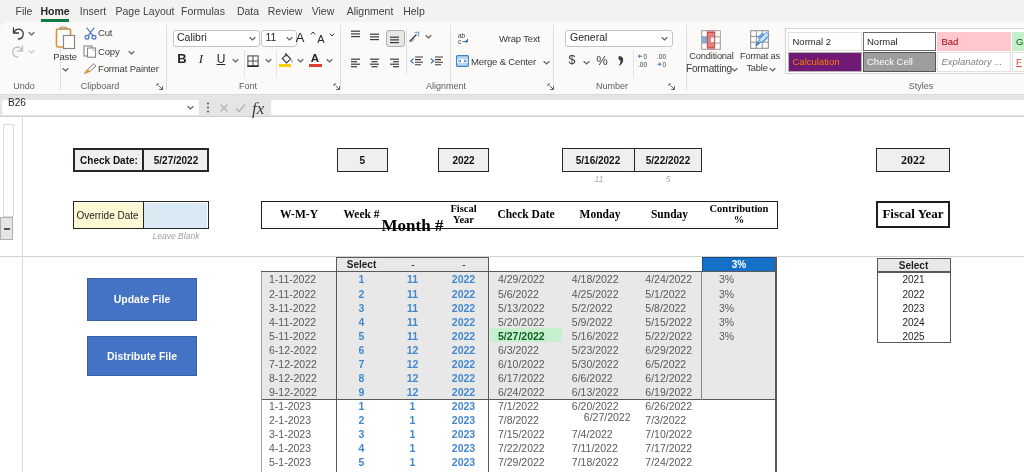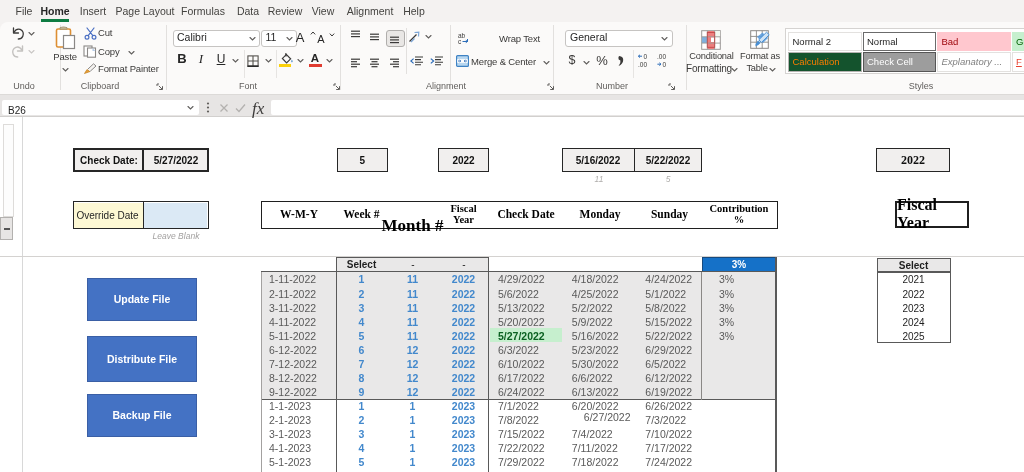--- a/index.html
+++ b/index.html
@@ -265,21 +265,21 @@
   <div class="a" style="left:760px;transform:translateX(-50%);top:51.424px;font-size:9.3px;color:#3b3a39;font-weight:400;white-space:nowrap;line-height:11.6px;letter-spacing:-0.2px;">Format as</div>
   <div class="a" style="left:757px;transform:translateX(-50%);top:62.924px;font-size:9.3px;color:#3b3a39;font-weight:400;white-space:nowrap;line-height:11.6px;letter-spacing:-0.2px;">Table</div>
   <svg class="a" style="left:768.5px;top:67.0px;" width="7" height="6" viewBox="0 0 7 6">
         <path d="M1 1.5 L3.5 4 L6 1.5" stroke="#605e5c" stroke-width="1.1" fill="none" stroke-linecap="round"></path>
       </svg>
   <div class="a" style="left:784.5px;top:28px;width:242px;height:46px;border:1px solid #d5d3d1;background:#fff;box-sizing:border-box;"></div>
   <div class="chip" style="left:788px;top:31.5px;color:#1f1f1f;">Normal 2</div>
   <div class="chip" style="left:862.5px;top:31.5px;color:#1f1f1f;border:1.5px solid #6b6b6b;">Normal</div>
   <div class="chip" style="left:937px;top:31.5px;background:#ffc7ce;border-color:#ffc7ce;color:#9c0006;">Bad</div>
   <div class="chip" style="left:1011.5px;top:31.5px;background:#c6efce;border-color:#c6efce;color:#006100;">Good</div>
-  <div class="chip" style="left:788px;top:52px;background:#14532d;border:1px solid #b5b3b1;color:#fa7d00;">Calculation</div>
+  <div class="chip" style="left:788px;top:52px;background:#701a75;border:1px solid #b5b3b1;color:#fa7d00;">Calculation</div>
   <div class="chip" style="left:862.5px;top:52px;background:#9d9d9d;border:1px solid #565656;color:#fff;">Check Cell</div>
   <div class="chip" style="left:937px;top:52px;color:#7f7f7f;font-style:italic;">Explanatory ...</div>
   <div class="chip" style="left:1011.5px;top:52px;color:#e8412f;"><span style="text-decoration:underline">F</span></div>
   <svg class="a" style="left:186.5px;top:105.0px;z-index:5;" width="7" height="6" viewBox="0 0 7 6">
         <path d="M1 1.5 L3.5 4 L6 1.5" stroke="#605e5c" stroke-width="1.1" fill="none" stroke-linecap="round"></path>
       </svg>
   <svg class="a" style="left:206px;top:102px;z-index:5;" width="4" height="11" viewBox="0 0 4 11">
         <circle cx="2" cy="1.5" r="1.1" fill="#605e5c"></circle>
         <circle cx="2" cy="5.5" r="1.1" fill="#605e5c"></circle>
         <circle cx="2" cy="9.5" r="1.1" fill="#605e5c"></circle>
@@ -295,21 +295,21 @@
 
   <div class="glabel" style="left:24px;">Undo</div>
   <div class="glabel" style="left:100px;">Clipboard</div>
   <div class="glabel" style="left:248px;">Font</div>
   <div class="glabel" style="left:446px;">Alignment</div>
   <div class="glabel" style="left:612px;">Number</div>
   <div class="glabel" style="left:921px;">Styles</div>
 
   <div class="a" style="left:0;top:95px;width:1024px;height:22px;background:#e7e5e4;border-bottom:1px solid #d2d0ce;box-sizing:border-box;"></div>
   <div class="a" style="left:2px;top:99.5px;width:197px;height:15.5px;background:#fff;border-radius:2px;"></div>
-  <div class="a" style="left:8px;top:104px;font-size:10px;color:#262626;line-height:13px;">B26</div>
+  <div class="a" style="left:8px;top:96px;font-size:10px;color:#262626;line-height:13px;">B26</div>
   <div class="a" style="left:271px;top:99.5px;width:753px;height:15.5px;background:#fff;border-radius:2px 0 0 2px;"></div>
 
   <div class="a" style="left:0;top:117px;width:1024px;height:355px;background:#fff;"></div>
   <div class="a" style="left:22px;top:117px;width:1px;height:355px;background:#d8d8d8;"></div>
   <div class="a" style="left:2.5px;top:124px;width:11px;height:93px;border:1px solid #dedcda;box-sizing:border-box;background:#fdfdfd;"></div>
   <div class="a" style="left:0;top:217px;width:13px;height:23px;background:#e7e5e4;border:1px solid #b3b1af;box-sizing:border-box;"></div>
   <div class="a" style="left:3.5px;top:228px;width:6px;height:1.5px;background:#555;"></div>
   <div class="a" style="left:0;top:255.5px;width:1024px;height:1px;background:#d4d2d0;"></div>
 
   <div class="gbox" style="left:72.5px;top:148px;width:136px;height:24px;border-width:2px;"></div>
@@ -337,25 +337,24 @@
   <div class="a" style="left:261px;top:201px;width:516.5px;height:27.5px;background:#fff;border:1.5px solid #1f1f1f;box-sizing:border-box;"></div>
   <div class="cell" style="left:299px;top:208px;font-family:'Liberation Serif',serif;font-weight:bold;font-size:11.5px;">W-M-Y</div>
   <div class="cell" style="left:361.5px;top:208px;font-family:'Liberation Serif',serif;font-weight:bold;font-size:11.5px;">Week #</div>
   <div class="cell" style="left:412.5px;top:216px;font-family:'Liberation Serif',serif;font-weight:bold;font-size:17px;text-align:right;">Month #</div>
   <div class="cell" style="left:463.5px;top:202.5px;font-family:'Liberation Serif',serif;font-weight:bold;font-size:10.5px;line-height:11.5px;text-align:center;">Fiscal<br>Year</div>
   <div class="cell" style="left:526px;top:208px;font-family:'Liberation Serif',serif;font-weight:bold;font-size:11.5px;">Check Date</div>
   <div class="cell" style="left:600px;top:208px;font-family:'Liberation Serif',serif;font-weight:bold;font-size:11.5px;">Monday</div>
   <div class="cell" style="left:669.5px;top:208px;font-family:'Liberation Serif',serif;font-weight:bold;font-size:11.5px;">Sunday</div>
   <div class="cell" style="left:739px;top:202.5px;font-family:'Liberation Serif',serif;font-weight:bold;font-size:10.5px;line-height:11.5px;text-align:center;">Contribution<br>%</div>
 
-  <div class="a" style="left:876px;top:200.5px;width:74px;height:27px;background:#fff;border:2px solid #1f1f1f;box-sizing:border-box;display:flex;align-items:center;justify-content:center;font-family:'Liberation Serif',serif;font-weight:bold;font-size:16px;margin-left:19px;">Fiscal Year</div>
+  <div class="a" style="left:876px;top:200.5px;width:74px;height:27px;background:#fff;border:2px solid #1f1f1f;box-sizing:border-box;display:flex;align-items:center;justify-content:center;font-family:'Liberation Serif',serif;font-weight:bold;font-size:13px;">Fiscal Year</div>
 
   <div class="btn" style="top:277.5px;height:43px;">Update File</div>
-  <div class="btn" style="top:336px;height:46px;">Distribute File</div>
-  <div class="btn" style="top:393.5px;height:43px;">Backup File</div>
+  <div class="btn" style="top:336px;height:40px;">Distribute File</div>
 
   <div id="dtable">
   <div class="a" style="left:261px;top:271.5px;width:515px;height:128px;background:#e9e8e8;"></div>
   <div class="a" style="left:489.5px;top:328px;width:72.5px;height:14px;background:#c6efce;"></div>
   <div class="a" style="left:336px;top:256.5px;width:152.5px;height:15px;background:#e9e8e8;border:1px solid #595959;box-sizing:border-box;"></div>
   <div class="cell" style="left:361.5px;top:258.5px;font-size:10px;font-weight:600;color:#1f1f1f;">Select</div>
   <div class="cell" style="left:413px;top:258.5px;font-size:10px;color:#1f1f1f;">-</div>
   <div class="cell" style="left:464px;top:258.5px;font-size:10px;color:#1f1f1f;">-</div>
   <div class="a" style="left:701.5px;top:256.5px;width:74.5px;height:15px;background:#1571c8;border:1px solid #174a7e;box-sizing:border-box;"></div>
   <div class="cell" style="left:739px;top:258.5px;font-size:10px;font-weight:bold;color:#fff;">3%</div>

